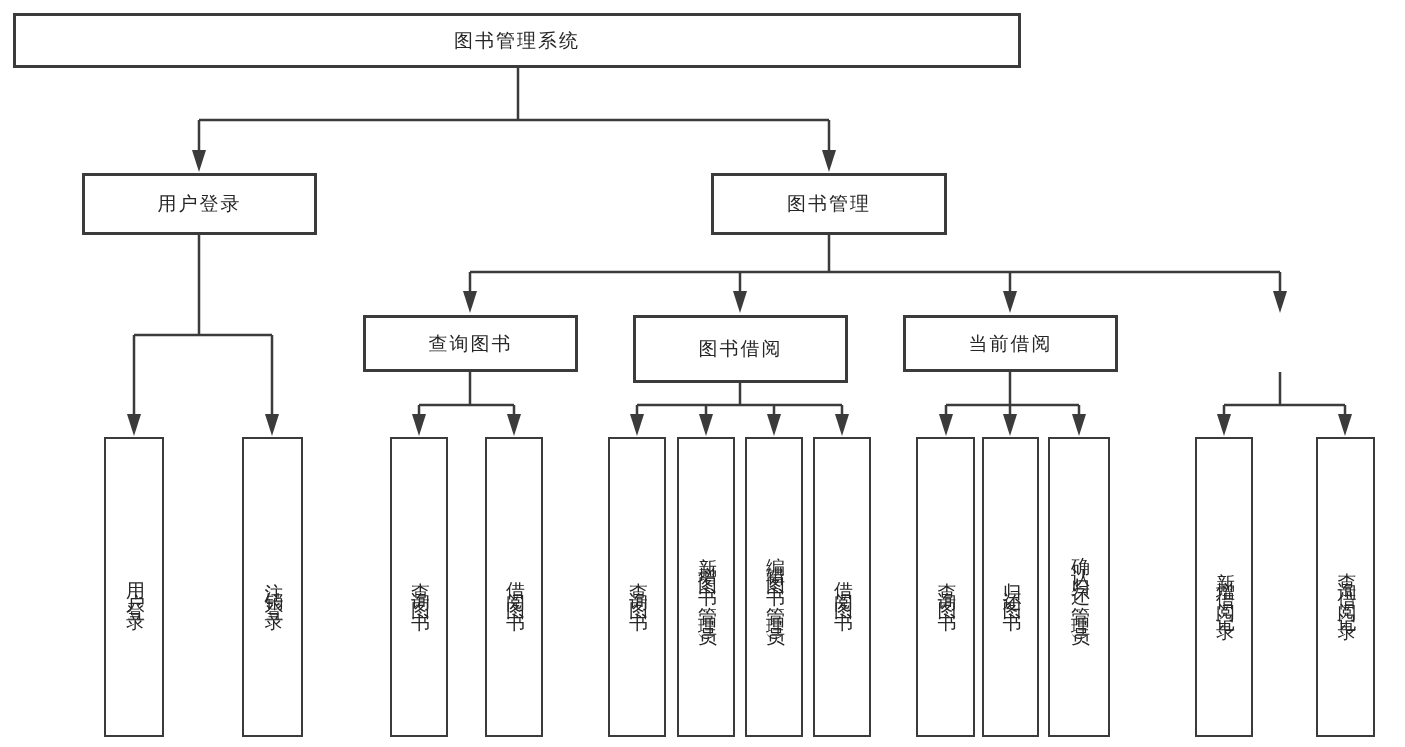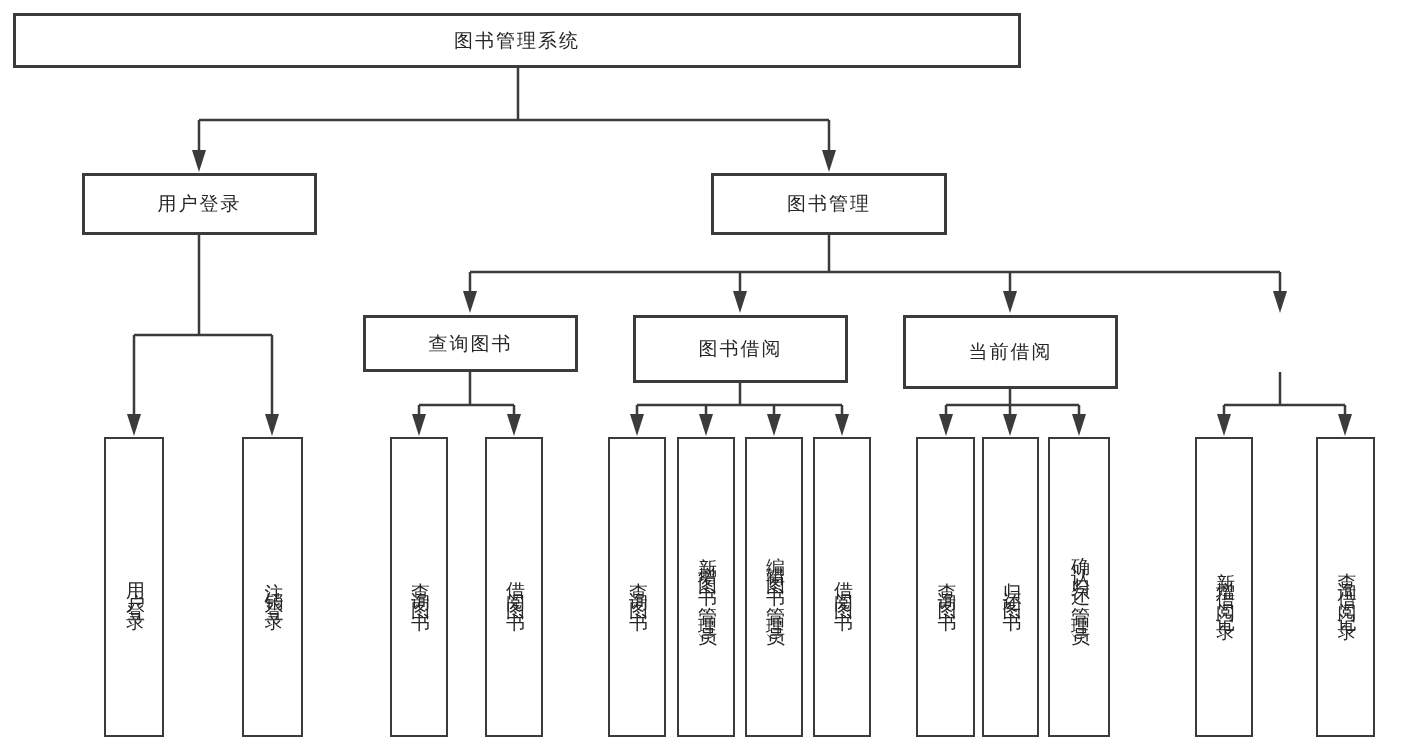--- a/index.html
+++ b/index.html
@@ -109,21 +109,21 @@
   <div class="node h" style="left:711px;top:173px;width:236px;height:62px">
     <span>图书管理</span>
   </div>
 
   <div class="node h" style="left:363px;top:315px;width:215px;height:57px">
     <span>查询图书</span>
   </div>
   <div class="node h" style="left:633px;top:315px;width:215px;height:68px">
     <span>图书借阅</span>
   </div>
-  <div class="node h" style="left:903px;top:315px;width:215px;height:74px">
+  <div class="node h" style="left:903px;top:315px;width:215px;height:57px">
     <span>当前借阅</span>
   </div>
 
   <div class="node v" style="left:104px;top:437px;width:60px;height:300px">
     <span>用户登录</span>
   </div>
   <div class="node v" style="left:242px;top:437px;width:61px;height:300px">
     <span>注销登录</span>
   </div>
 

